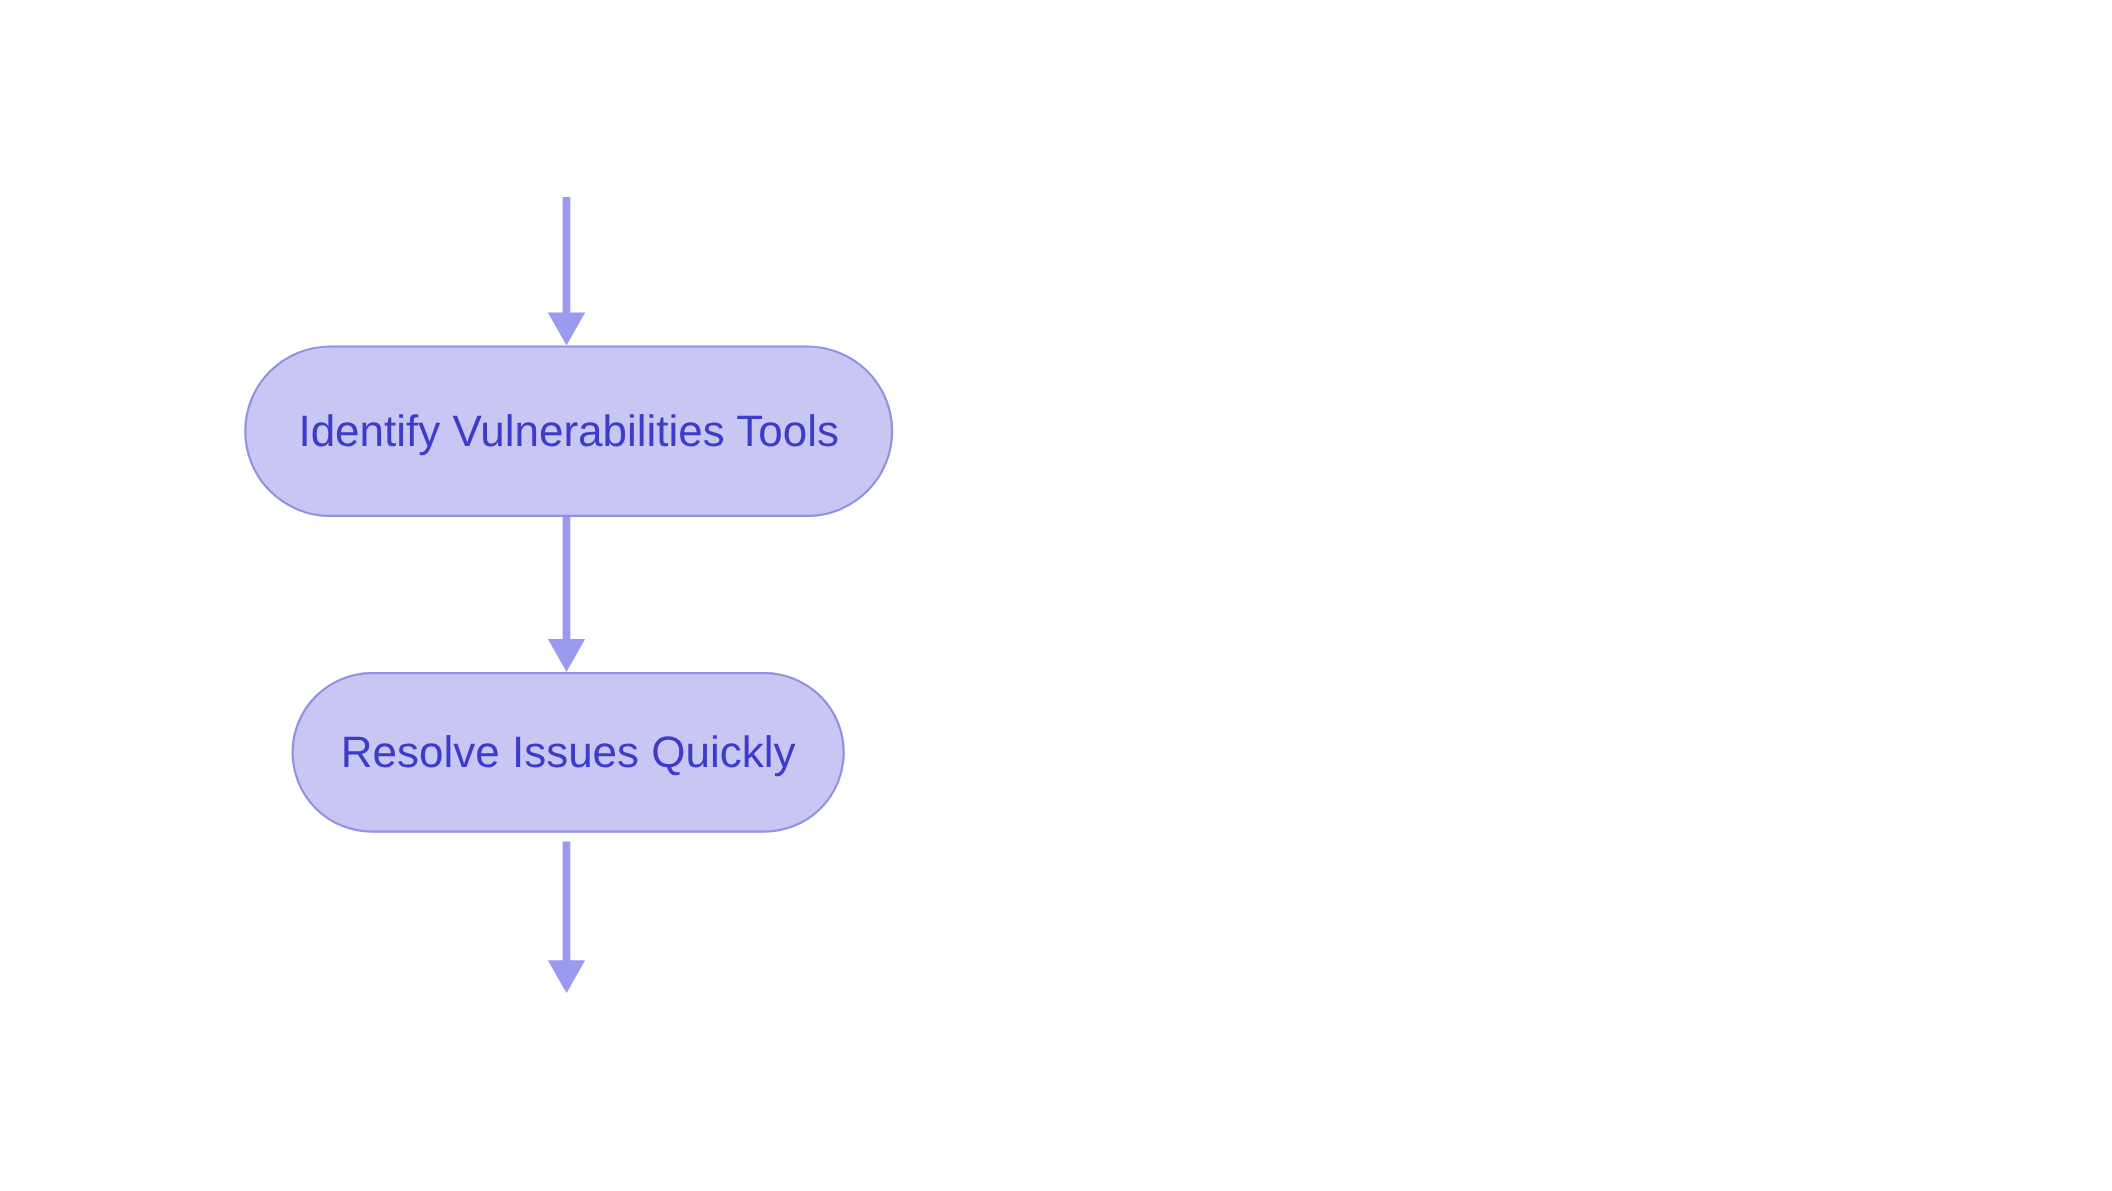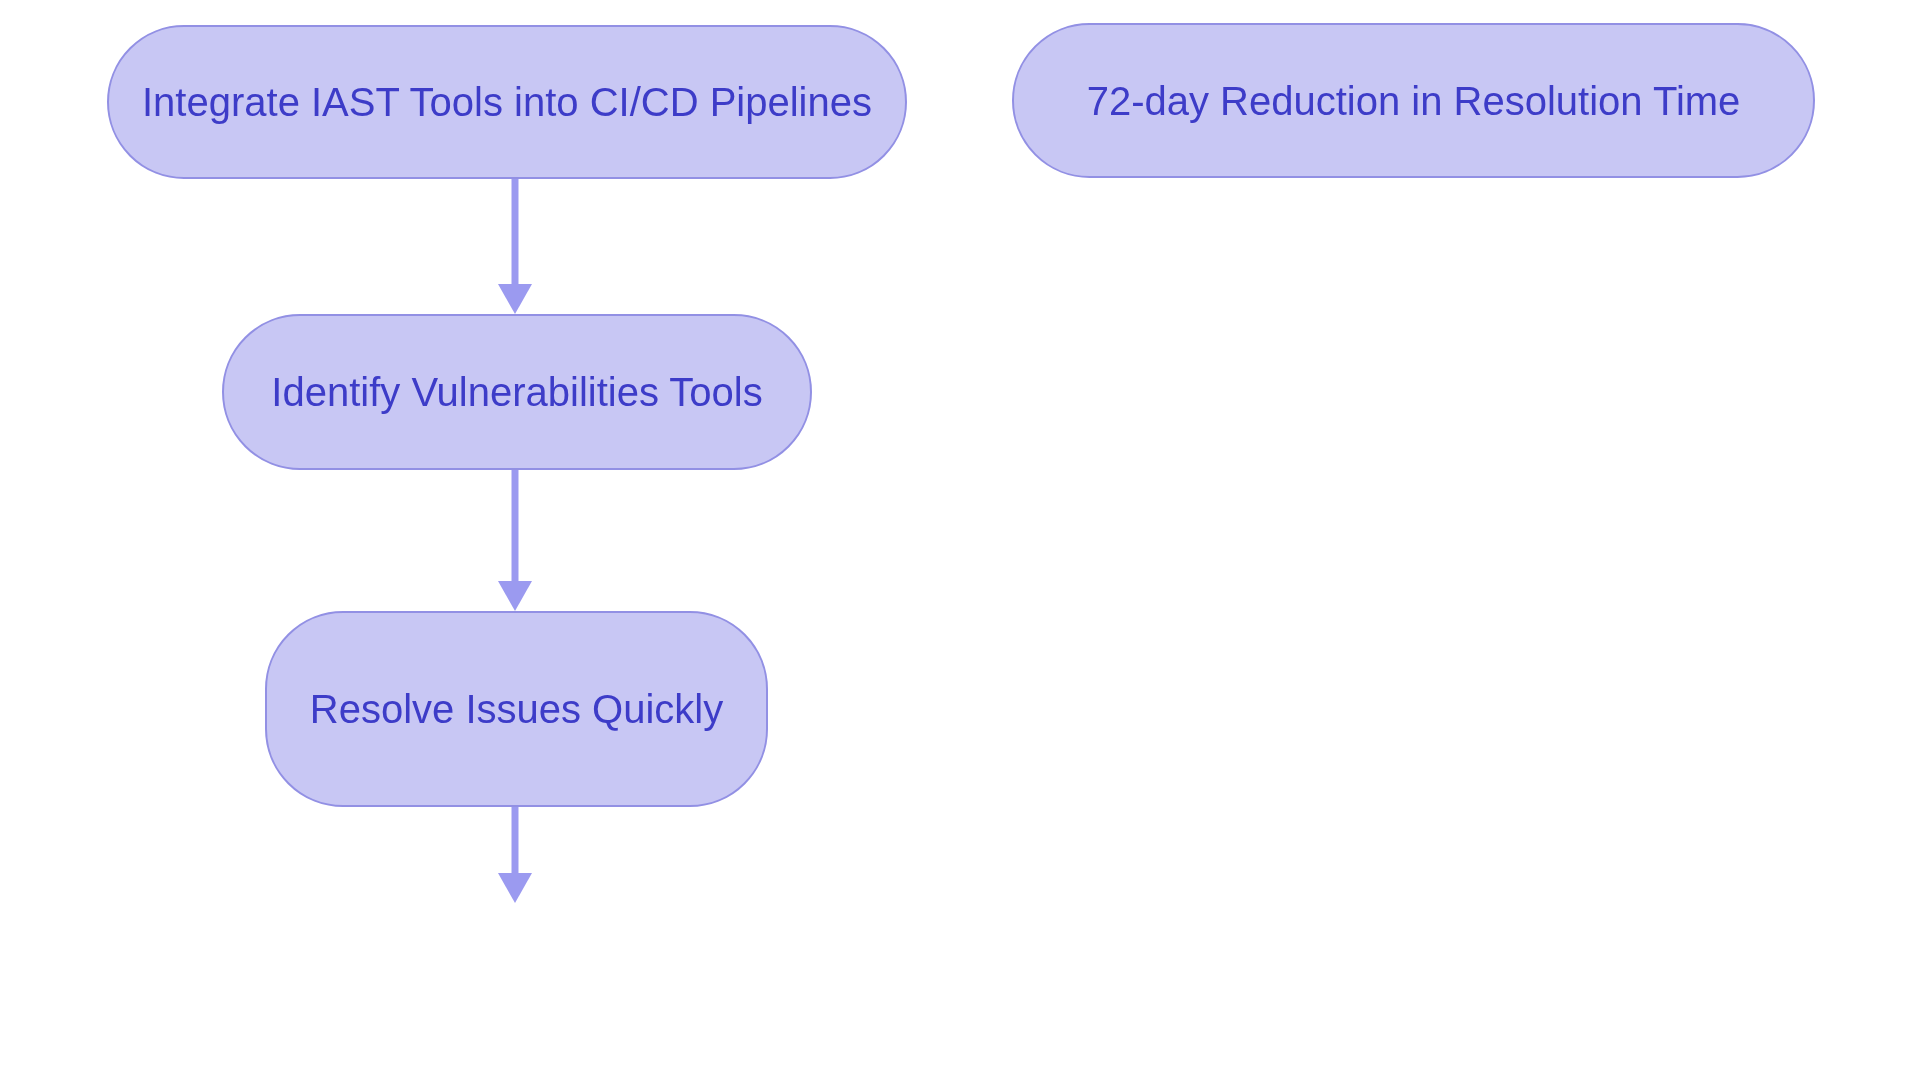--- a/index.html
+++ b/index.html
@@ -62,22 +62,20 @@
     <g>
       <line class="arrow-shaft" x1="515" y1="470" x2="515" y2="583"></line>
       <polygon class="arrow-head" points="498,581 532,581 515,611"></polygon>
     </g>
     <g>
       <line class="arrow-shaft" x1="515" y1="765" x2="515" y2="875"></line>
       <polygon class="arrow-head" points="498,873 532,873 515,903"></polygon>
     </g>
   </svg>
 
-  <div class="node" style="left:107px; top:25px; width:800px; height:154px;">Integrate IAST Tools into CI/CD Pipelines</div>
 
-  <div class="node" style="left:1012px; top:23px; width:803px; height:155px;">72-day Reduction in Resolution Time</div>
 
   <div class="node" style="left:222px; top:314px; width:590px; height:156px;">Identify Vulnerabilities Tools</div>
 
-  <div class="node" style="left:265px; top:611px; width:503px; height:196px;">Resolve Issues Quickly</div>
+  <div class="node" style="left:265px; top:611px; width:503px; height:146px;">Resolve Issues Quickly</div>
 
 
 </div>
 
 </body></html>

